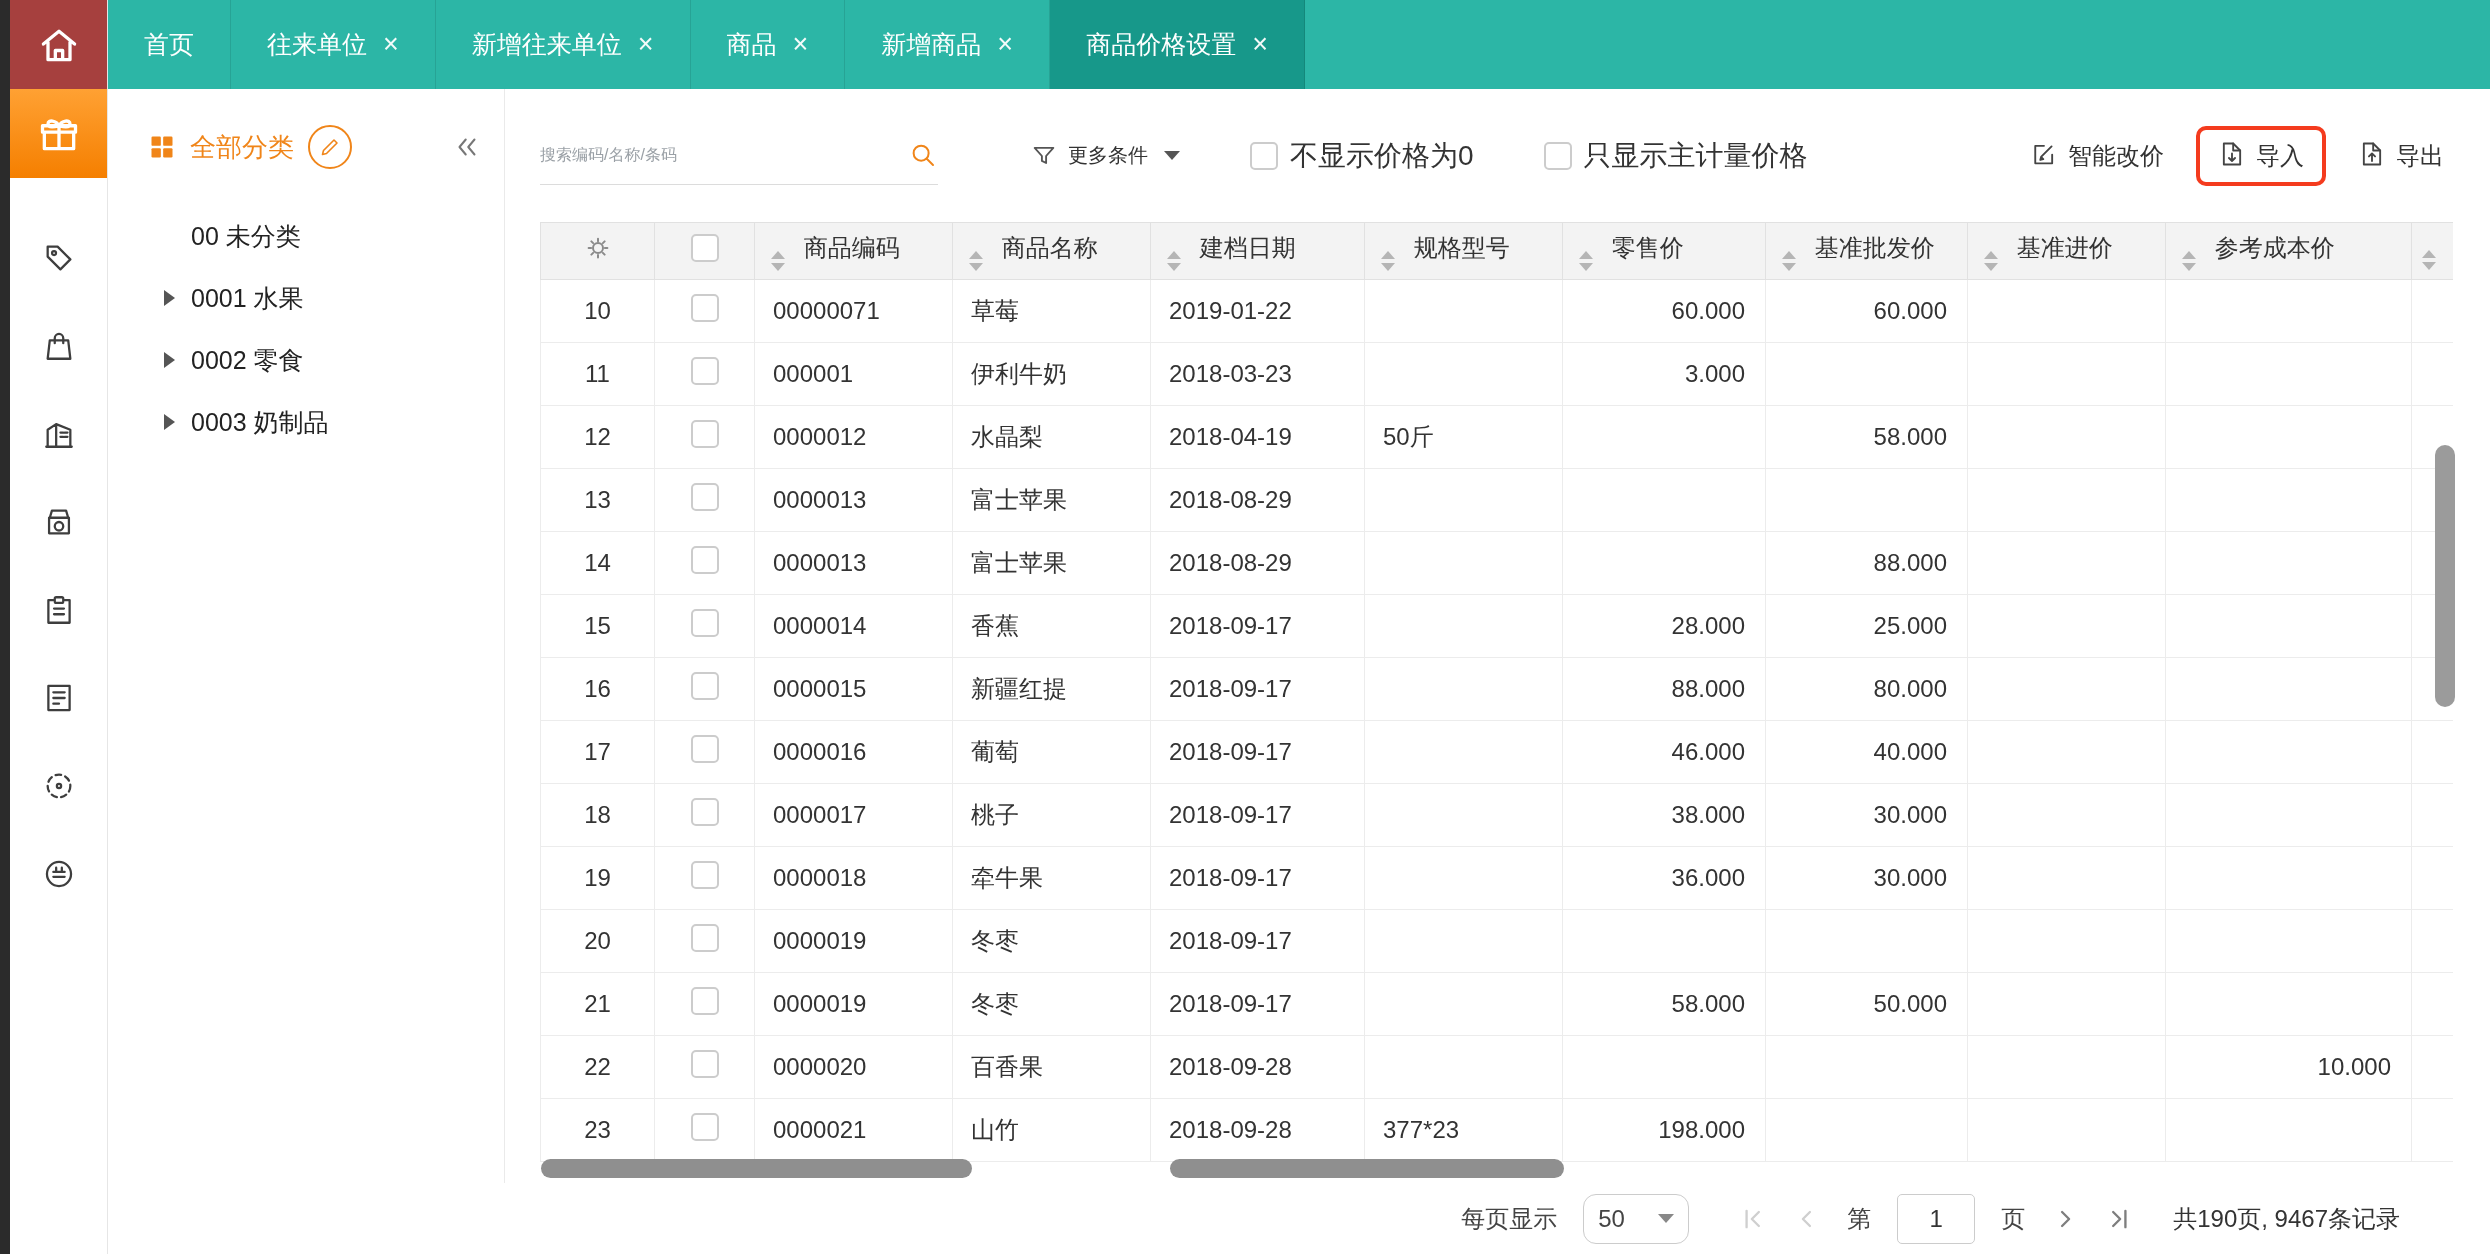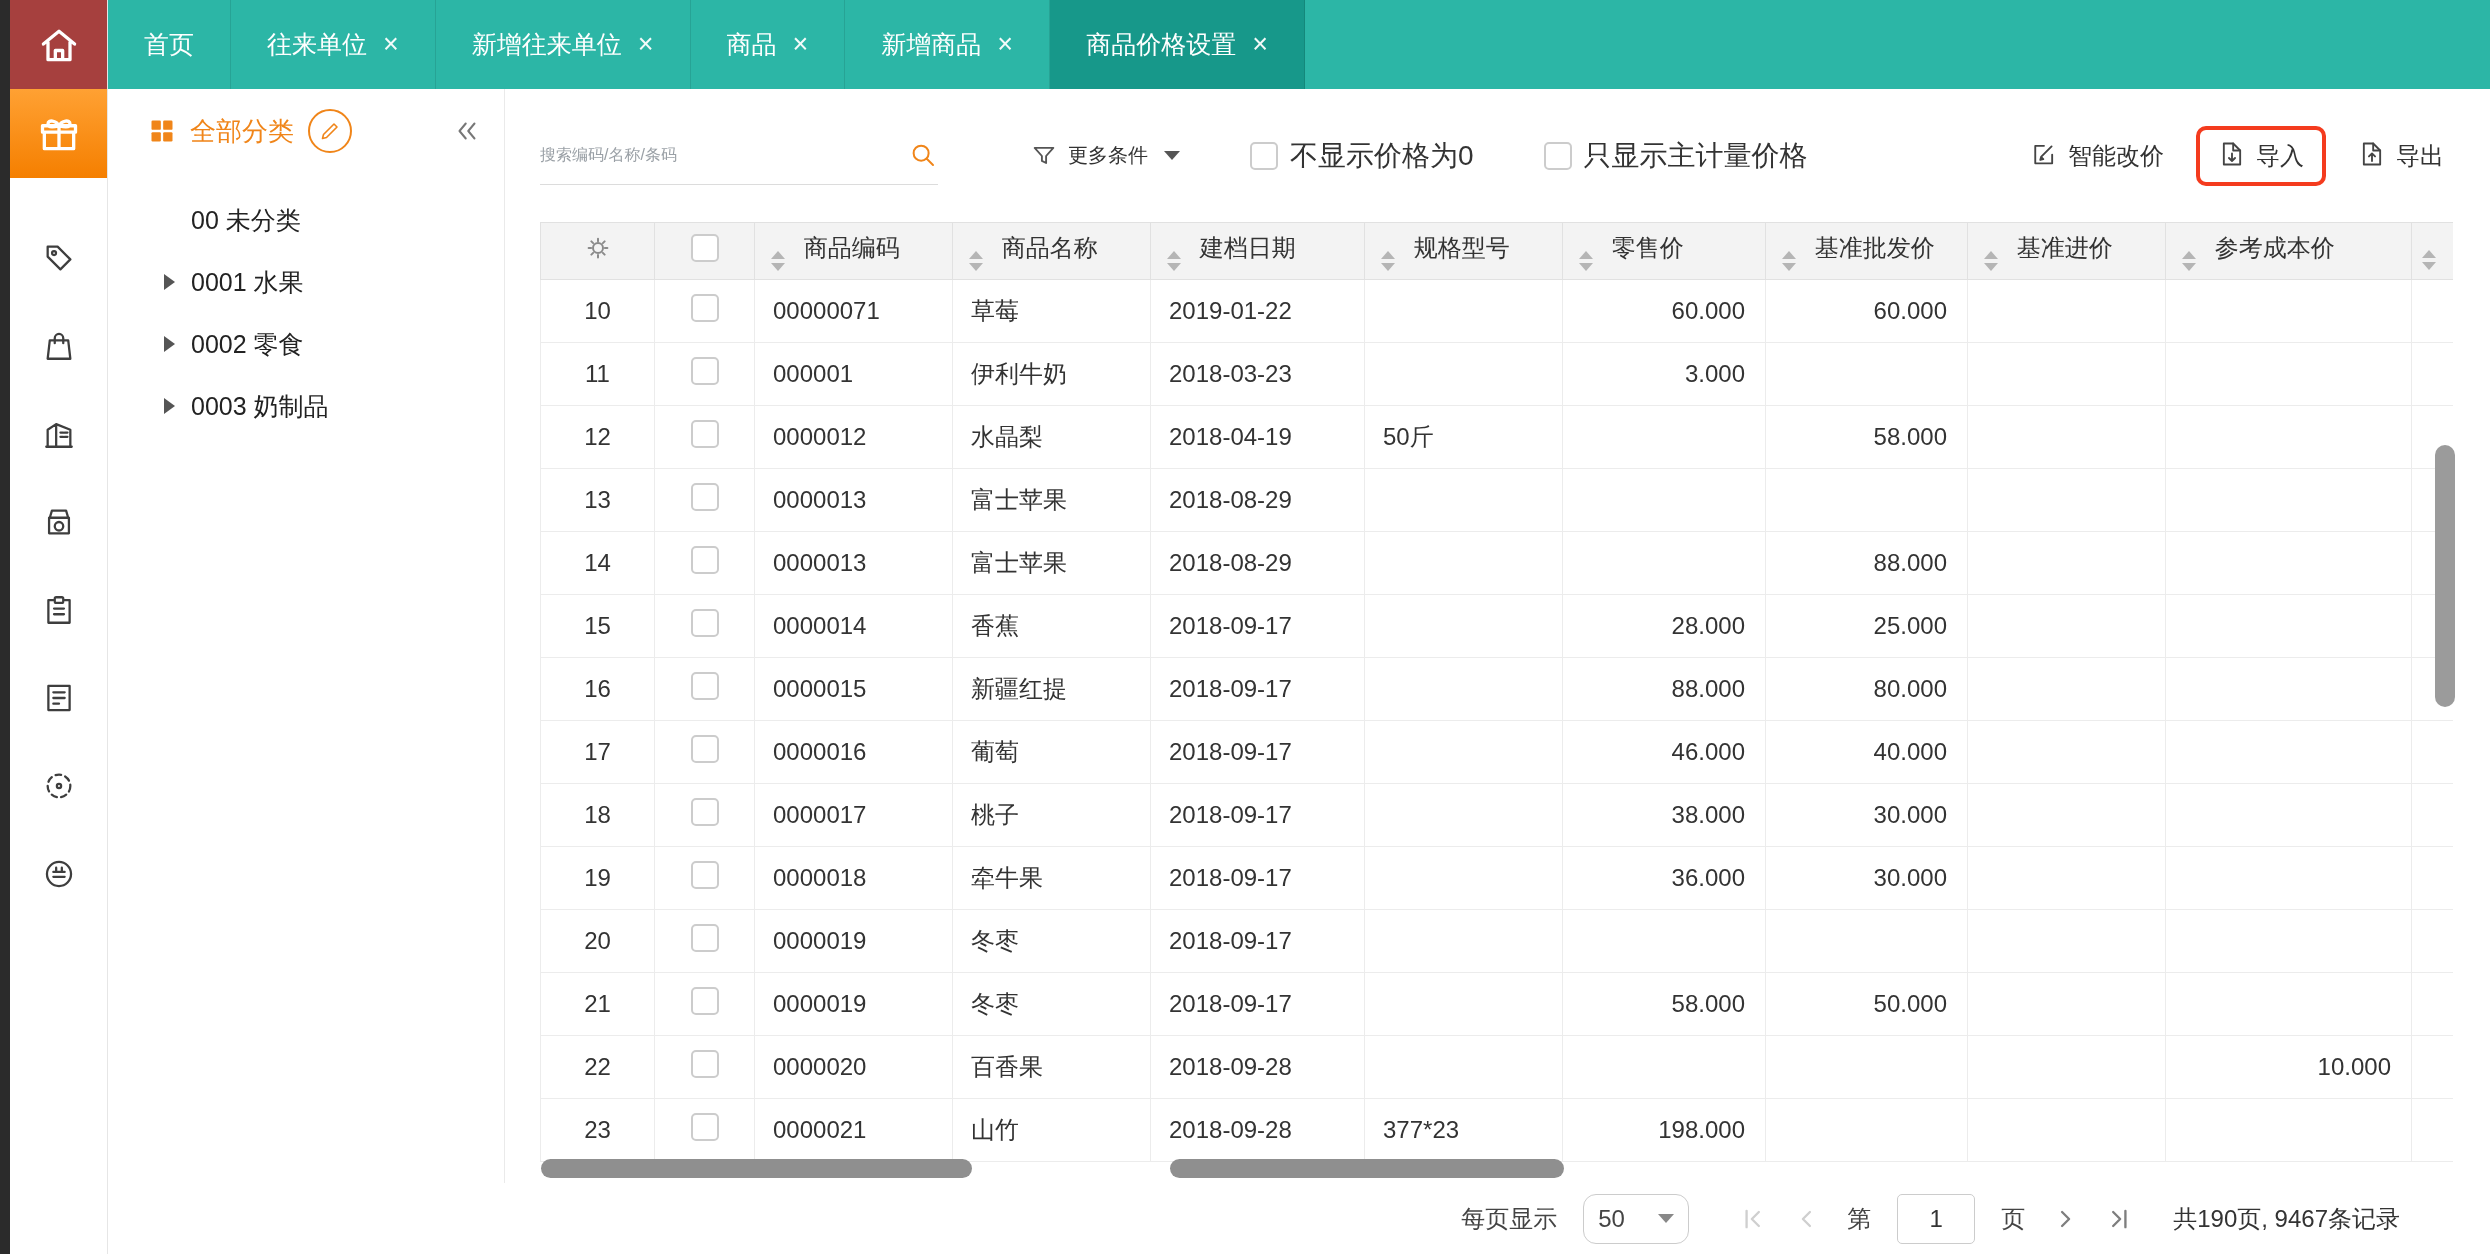--- a/index.html
+++ b/index.html
@@ -17,21 +17,21 @@
   .ic{width:34px;height:34px;fill:none;stroke:#3e3e3e;stroke-width:1.6;stroke-linecap:round;stroke-linejoin:round}
   .tile .ic{width:44px;height:44px;stroke:#fff;stroke-width:1.8}
   
   .main{flex:1;display:flex;flex-direction:column;min-width:0}
   .tabbar{height:89px;background:#2cb6a6;display:flex;flex-shrink:0}
   .tab{display:flex;align-items:center;padding:0 36px;color:#fff;font-size:25px;border-right:1px solid rgba(0,0,0,.10);cursor:pointer;white-space:nowrap}
   .tab.active{background:#17988a}
   .tab-close{margin-left:16px;font-size:27px;line-height:1;opacity:.95}
   .content{height:1094px;display:flex;min-height:0}
   
-  .catpanel{width:397px;border-right:1px solid #eaeaea;padding-top:20px;flex-shrink:0}
+  .catpanel{width:397px;border-right:1px solid #eaeaea;padding-top:36px;flex-shrink:0}
   .cat-head{display:flex;align-items:center;padding:0 22px 0 40px;gap:14px}
   .cat-title{color:#f08519;font-size:26px;white-space:nowrap}
   .edit-circle{width:44px;height:44px;border:2px solid #f08519;border-radius:50%;display:flex;align-items:center;justify-content:center;cursor:pointer}
   .collapse{margin-left:auto;cursor:pointer;display:flex;align-items:center}
   .cat-list{margin-top:36px}
   .cat-item{height:62px;display:flex;align-items:center;padding-left:56px;font-size:25px;color:#222;cursor:pointer;white-space:nowrap}
   .cat-item.leaf{padding-left:83px}
   .tri{width:0;height:0;border-top:8px solid transparent;border-bottom:8px solid transparent;border-left:11px solid #555;margin-right:16px;flex-shrink:0}
   
   .workarea{flex:1;position:relative;min-width:0}

